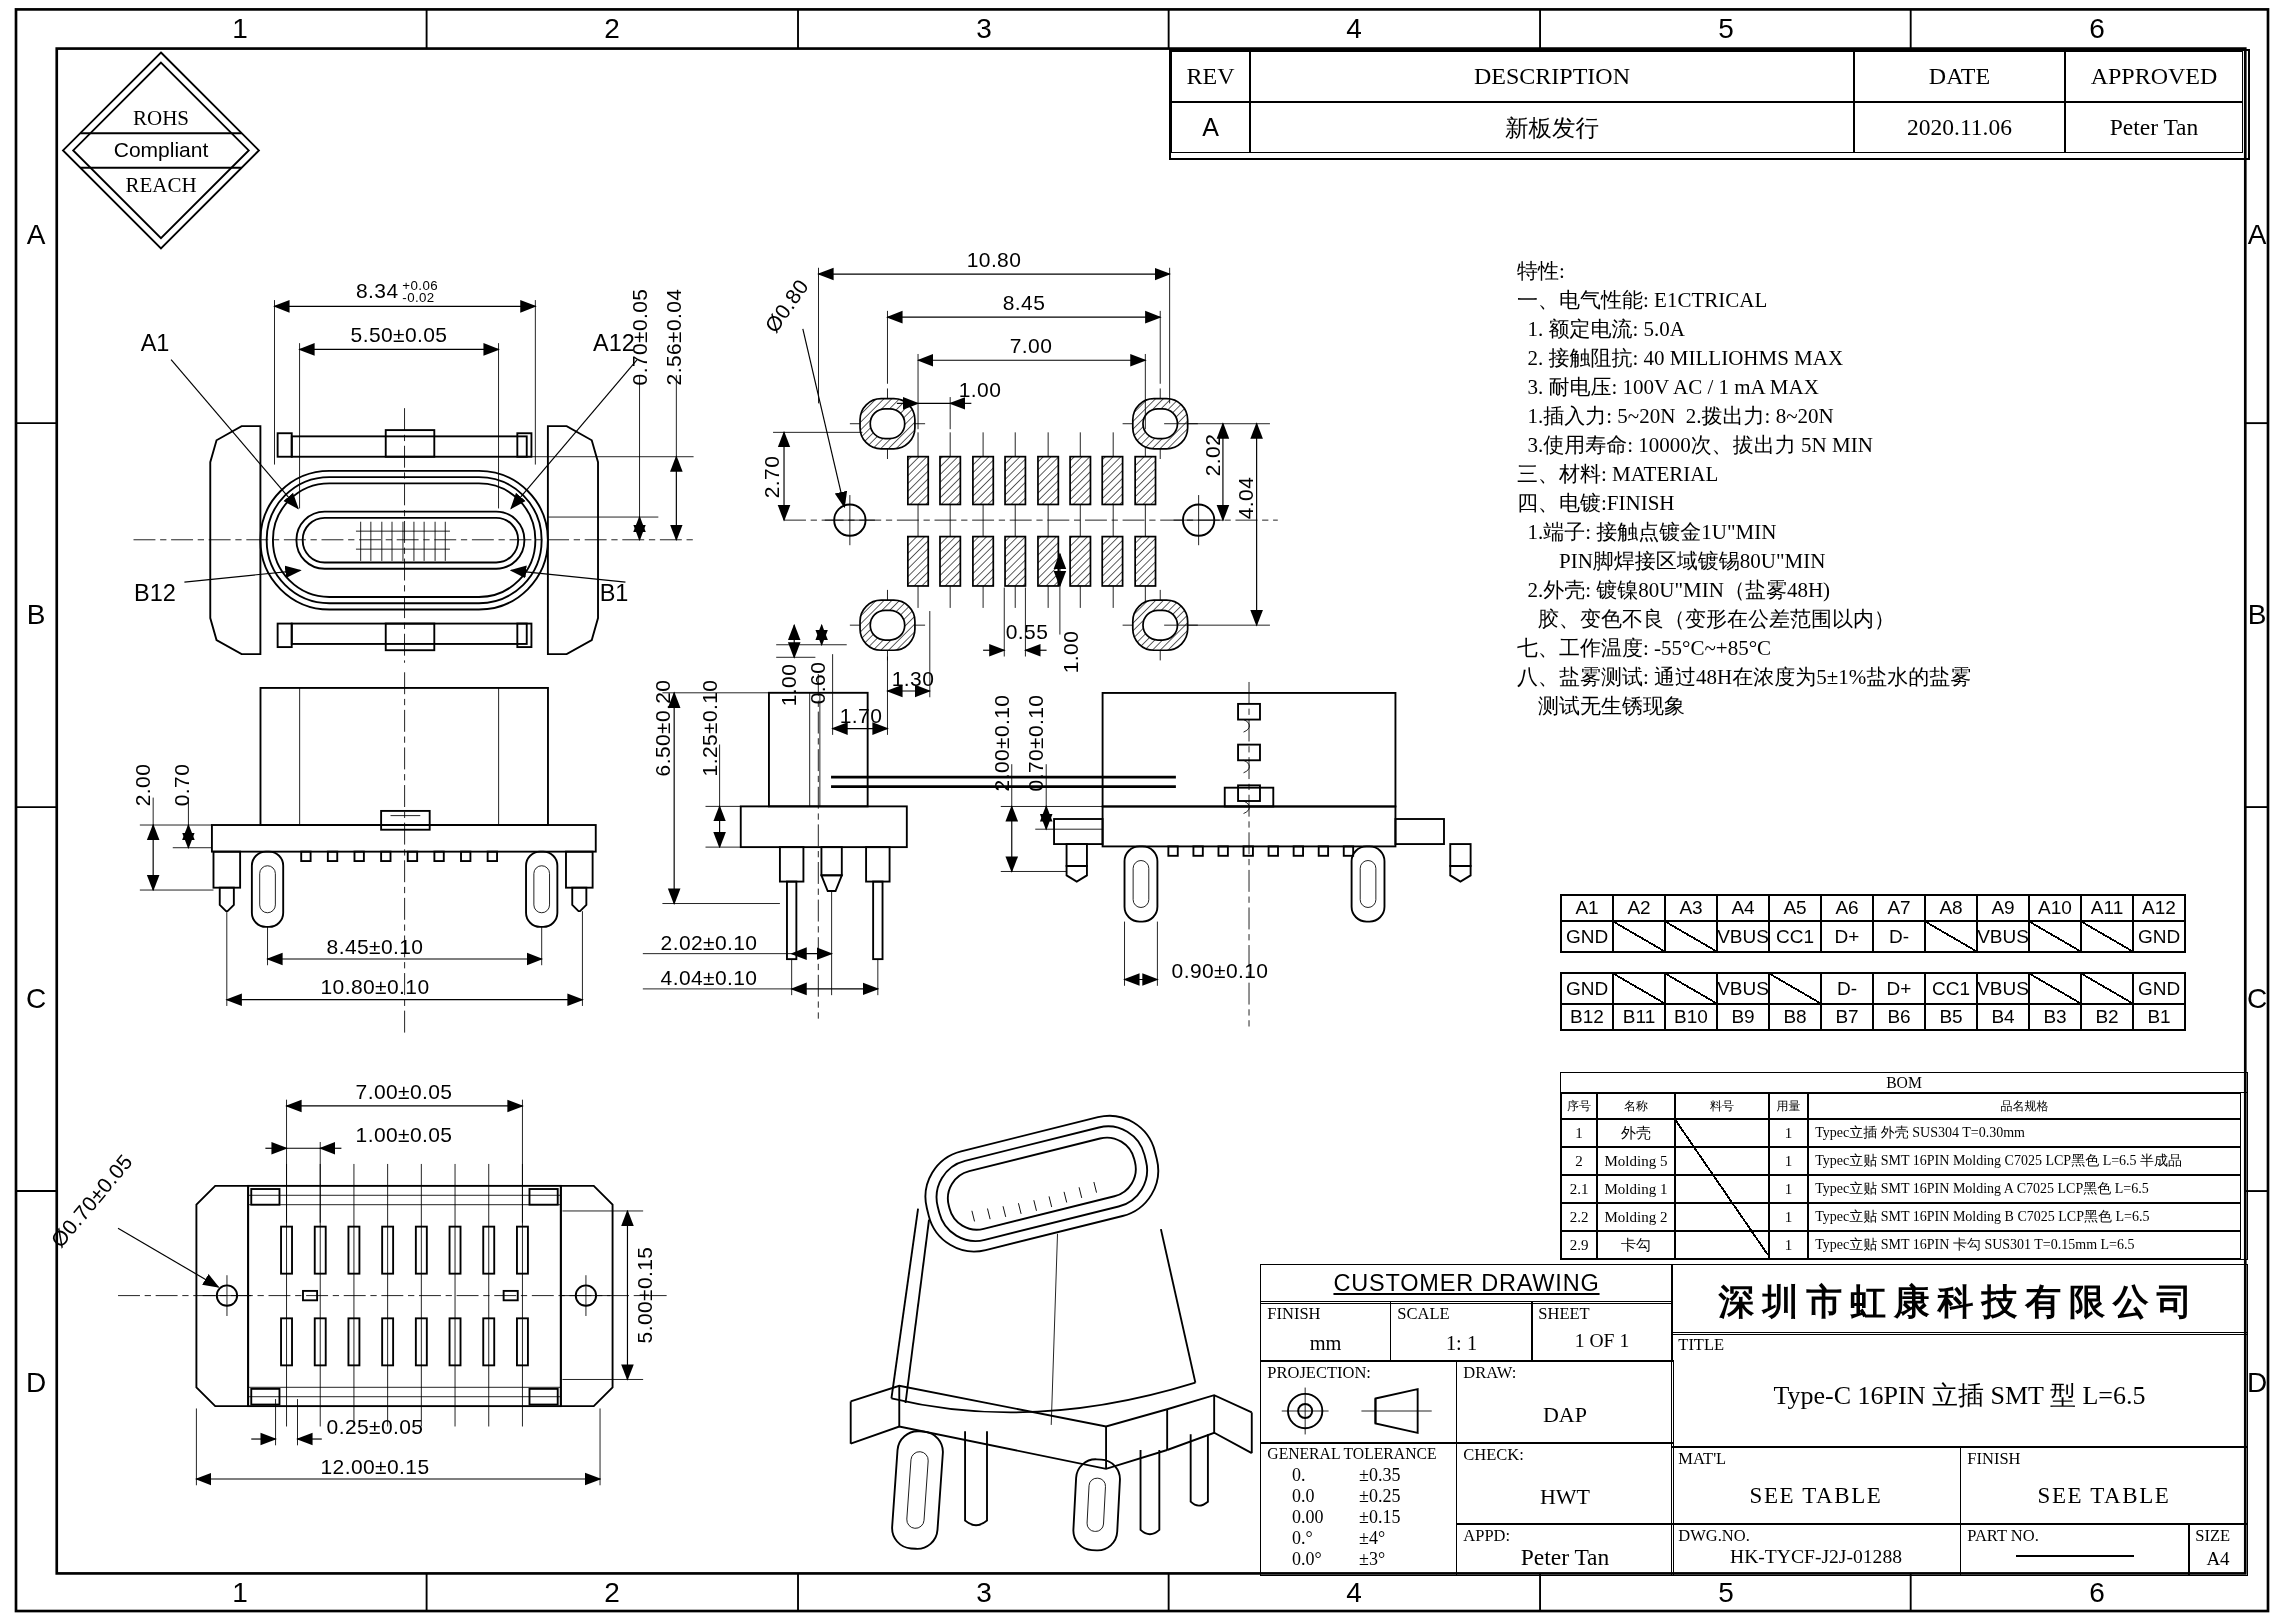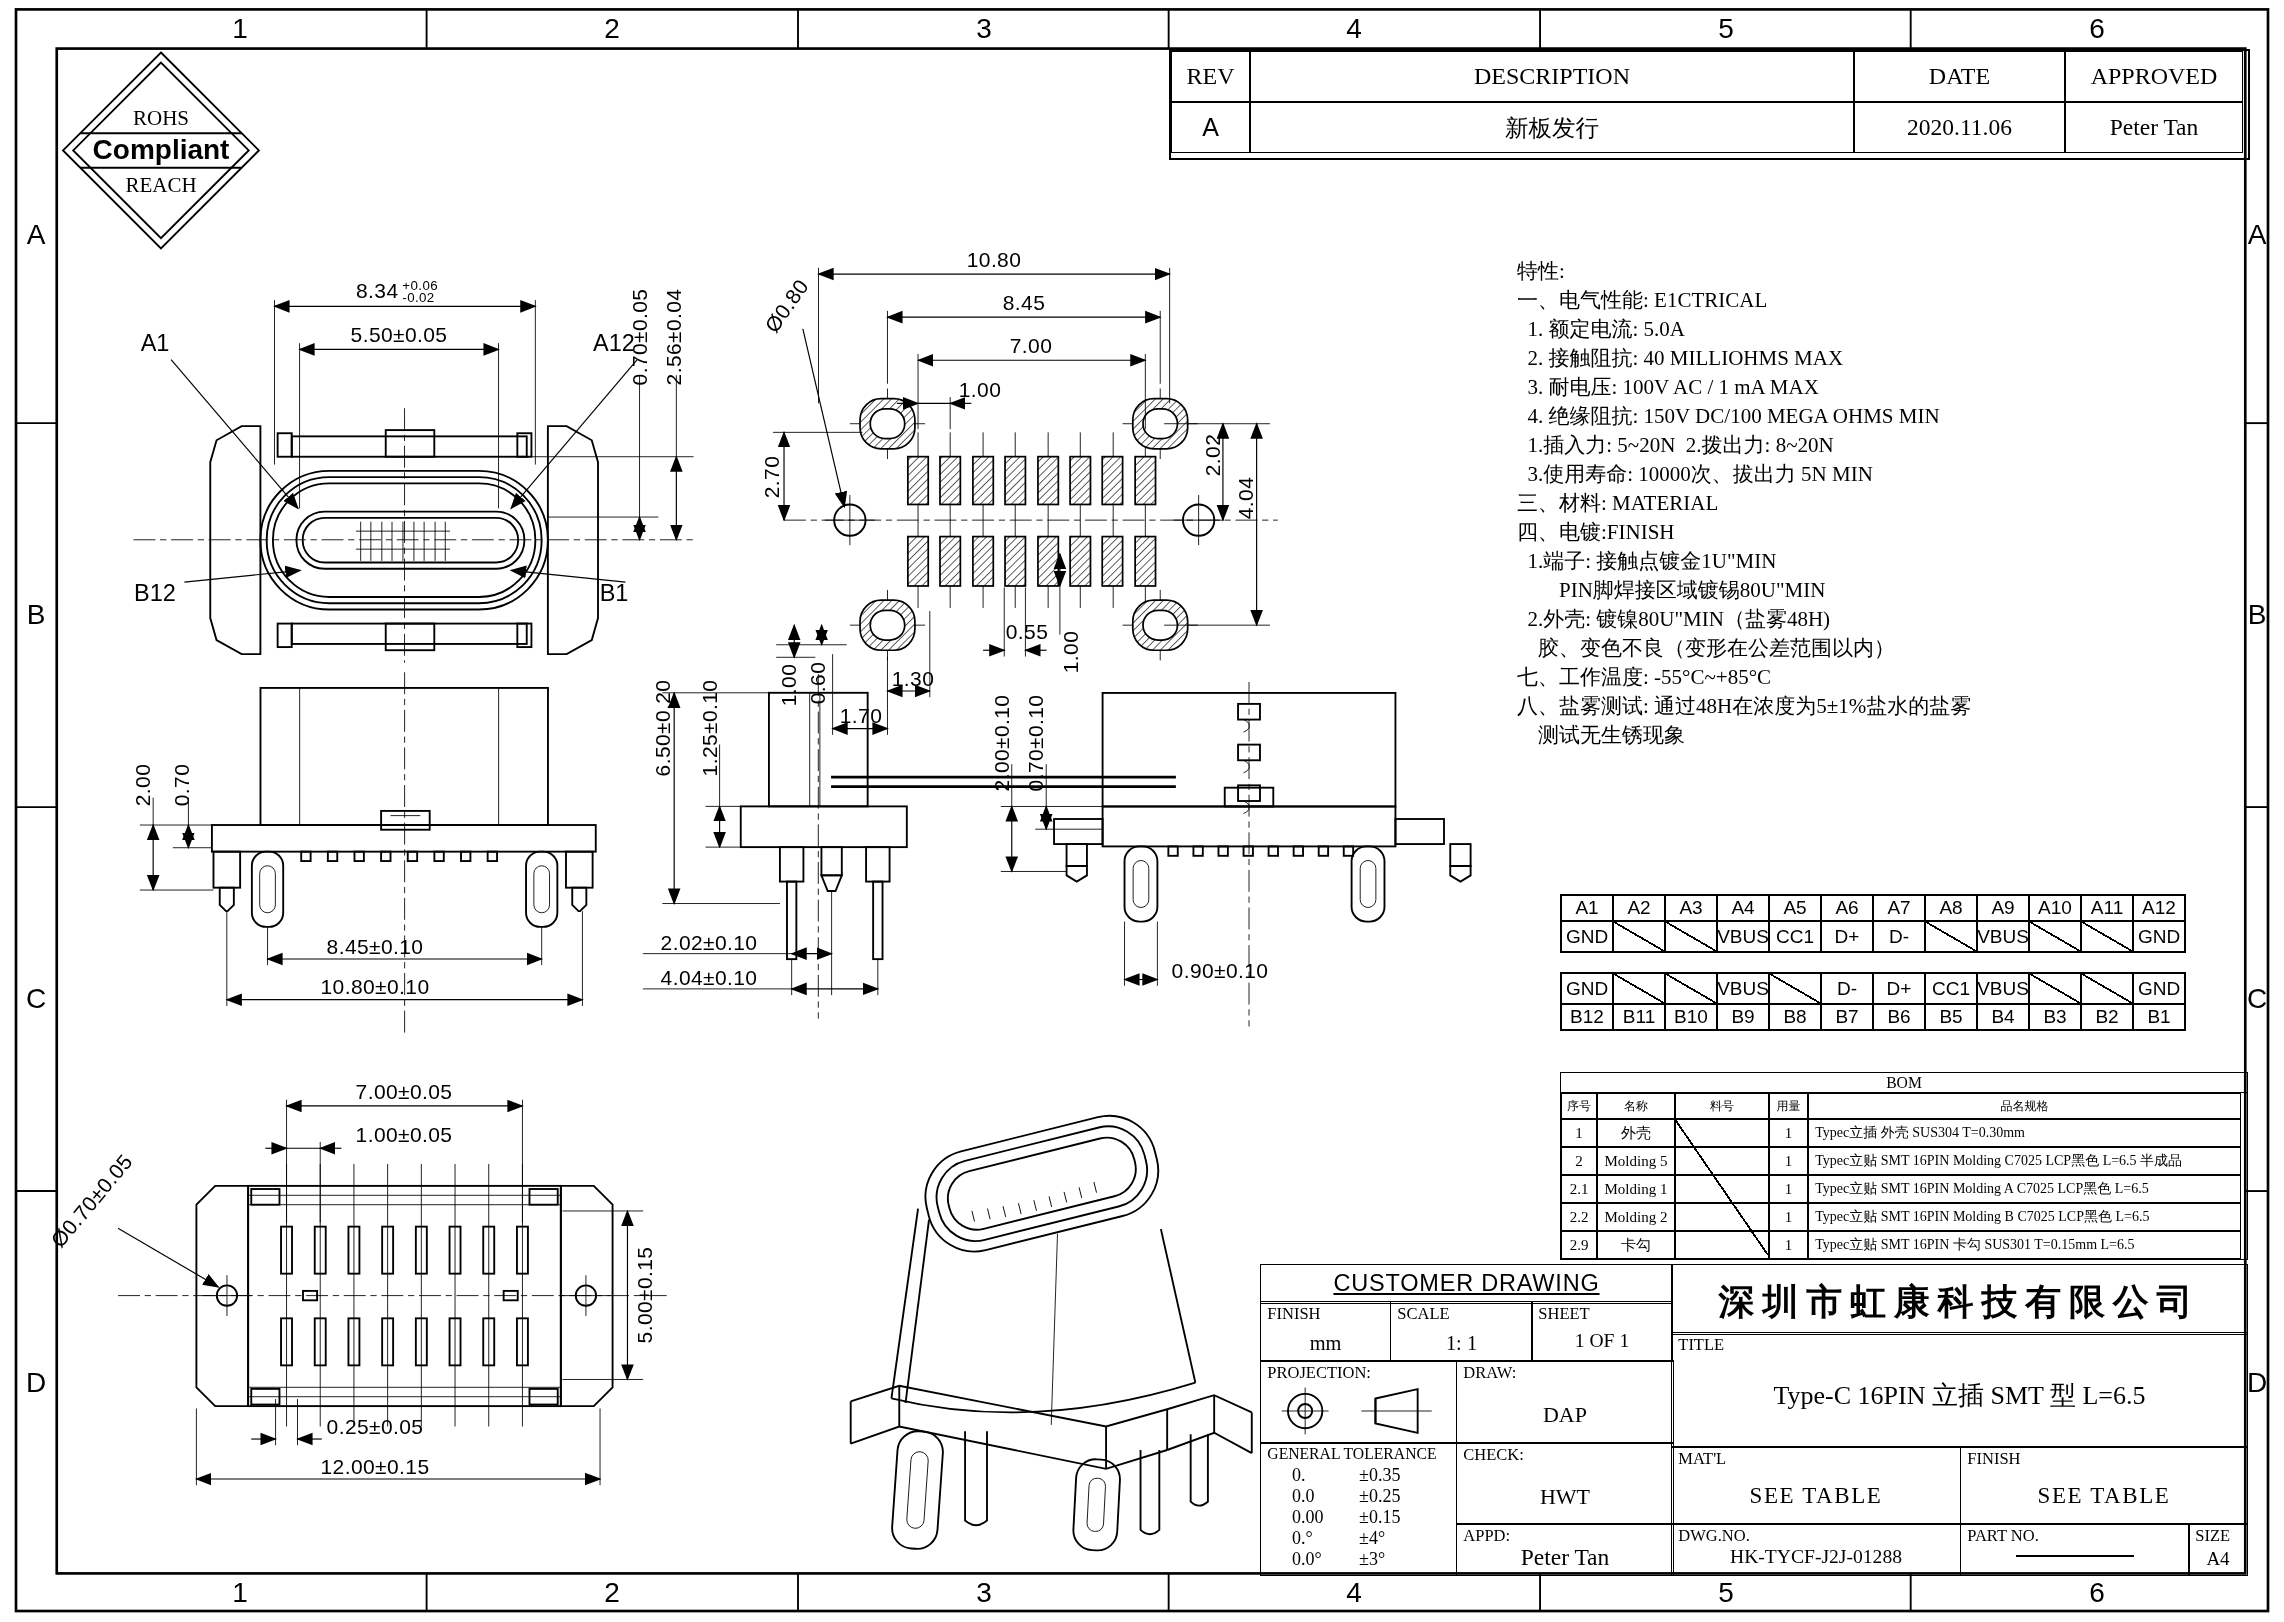--- a/index.html
+++ b/index.html
@@ -91,21 +91,21 @@
   </g>
   <g>
     <polygon points="205,67 330,192 205,317 80,192" class="ol"></polygon>
     <polygon points="205,80 317,192 205,304 93,192" class="ol"></polygon>
     <line x1="102" y1="170" x2="308" y2="170" class="ol"></line>
     <line x1="102" y1="214" x2="308" y2="214" class="ol"></line>
   </g>
 </svg>
 
 <div class="ctr cad" style="left:161px;top:118px;font-size:21px">ROHS</div>
-<div class="ctr" style="left:161px;top:150px;font-size:28px;font-weight:bold">Compliant</div>
+<div class="ctr" style="left:161px;top:150px;font-size:21px;font-weight:normal">Compliant</div>
 <div class="ctr cad" style="left:161px;top:185px;font-size:21px">REACH</div>
 
 <div id="zones">
     <div class="ctr zone" style="left: 240px; top: 29px;">1</div>
     <div class="ctr zone" style="left: 240px; top: 1593px;">1</div>
     <div class="ctr zone" style="left: 612px; top: 29px;">2</div>
     <div class="ctr zone" style="left: 612px; top: 1593px;">2</div>
     <div class="ctr zone" style="left: 984px; top: 29px;">3</div>
     <div class="ctr zone" style="left: 984px; top: 1593px;">3</div>
     <div class="ctr zone" style="left: 1354px; top: 29px;">4</div>
@@ -134,21 +134,20 @@
   <div class="cad" style="font-size:23.5px">2020.11.06</div>
   <div class="cad" style="font-size:23.5px">Peter Tan</div>
 </div>
 
 <div id="notes" class="abs">
     <div class="note-line">特性:</div>
     <div class="note-line">一、电气性能: E1CTRICAL</div>
     <div class="note-line">  1. 额定电流: 5.0A</div>
     <div class="note-line">  2. 接触阻抗: 40 MILLIOHMS MAX</div>
     <div class="note-line">  3. 耐电压: 100V AC / 1 mA MAX</div>
-    <div class="note-line">  4. 绝缘阻抗: 150V DC/100 MEGA OHMS MIN</div>
     <div class="note-line">  1.插入力: 5~20N  2.拨出力: 8~20N</div>
     <div class="note-line">  3.使用寿命: 10000次、拔出力 5N MIN</div>
     <div class="note-line">三、材料: MATERIAL</div>
     <div class="note-line">四、电镀:FINISH</div>
     <div class="note-line">  1.端子: 接触点镀金1U"MIN</div>
     <div class="note-line">        PIN脚焊接区域镀锡80U"MIN</div>
     <div class="note-line">  2.外壳: 镀镍80U"MIN（盐雾48H)</div>
     <div class="note-line">    胶、变色不良（变形在公差范围以内）</div>
     <div class="note-line">七、工作温度: -55°C~+85°C</div>
     <div class="note-line">八、盐雾测试: 通过48H在浓度为5±1%盐水的盐雾</div>

